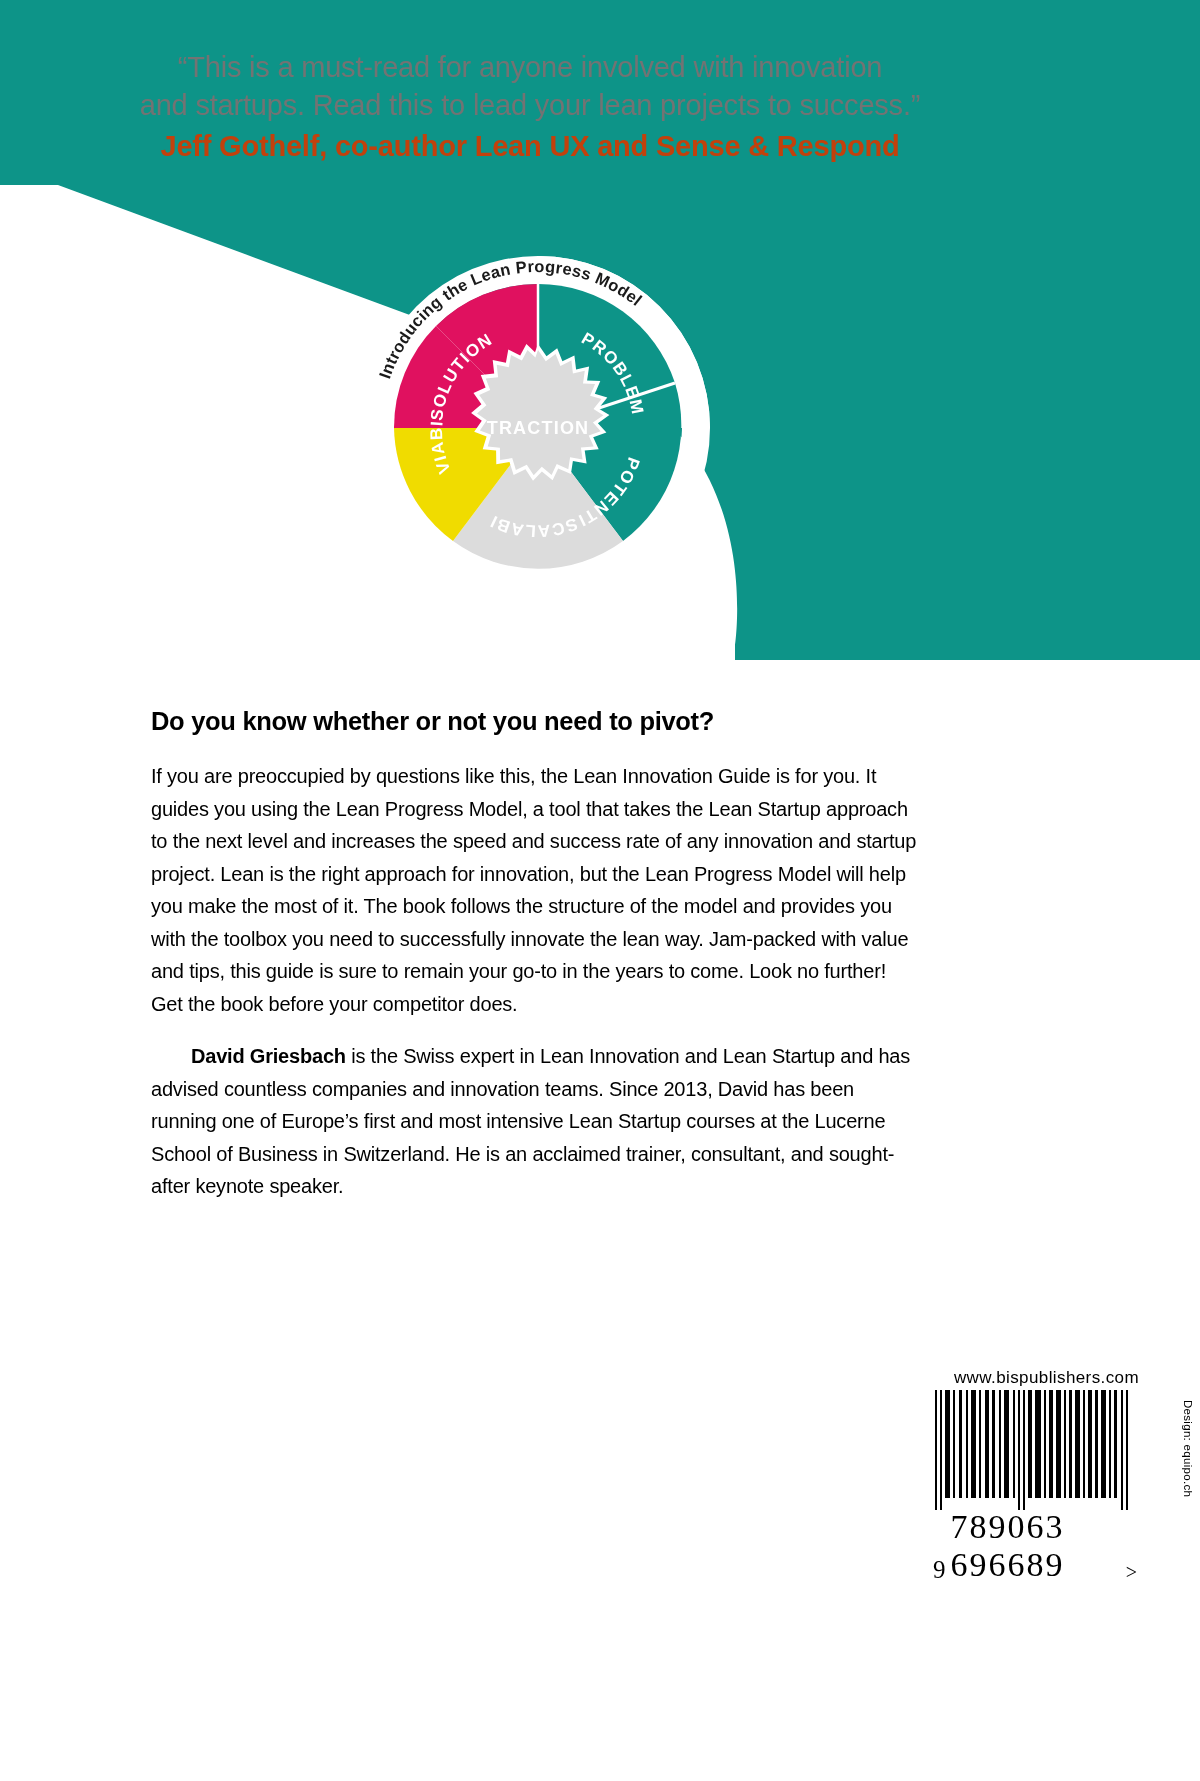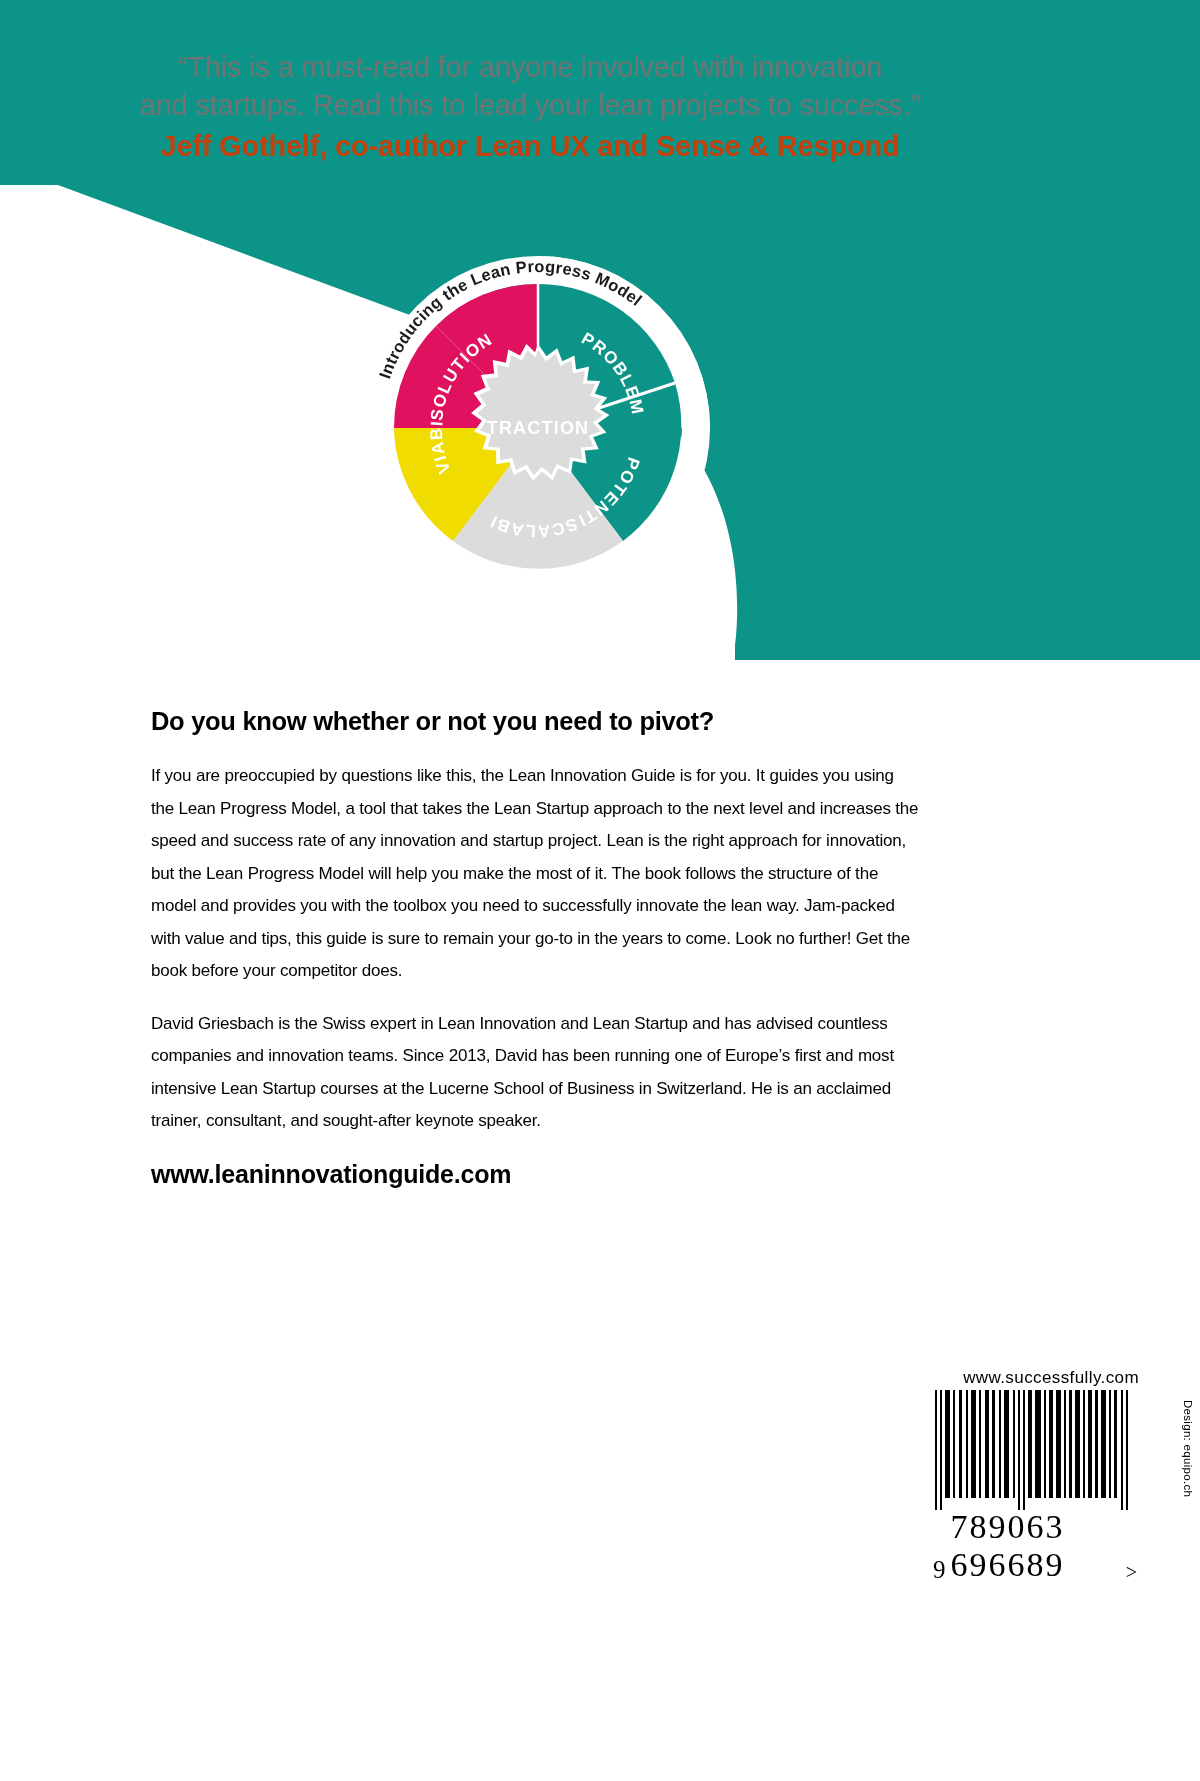--- a/index.html
+++ b/index.html
@@ -45,24 +45,24 @@
   
   .content{
     position:absolute;left:151px;top:705px;width:770px;z-index:8;
     color:#000000;
   }
   .headline{
     font-size:25.5px;line-height:33px;font-weight:700;letter-spacing:-0.3px;
     margin:0 0 22px 0;
   }
   .body-para{
-    font-size:17px;line-height:32.5px;font-weight:400;letter-spacing:-0.2px;
+    font-size:20px;line-height:32.5px;font-weight:400;letter-spacing:-0.2px;
     margin:0 0 20px 0;text-align:left;
   }
-  .body-para b{font-weight:400;}
+  .body-para b{font-weight:700;margin-left:40px;}
   .site{
     font-size:25px;line-height:32px;font-weight:700;letter-spacing:-0.2px;
     margin:10px 0 0 0;
   }
 
   
   .pub-url{
     position:absolute;right:61px;top:1368px;z-index:9;
     font-size:17px;color:#000;letter-spacing:0.4px;
     font-family:"Liberation Sans", sans-serif;
@@ -201,24 +201,23 @@
 
   <div class="content">
     <div class="headline">
       <div>Do you know whether or not you need to pivot?</div>
     </div>
 
     <p class="body-para">If you are preoccupied by questions like this, the Lean Innovation Guide is for you. It guides you using the Lean Progress Model, a tool that takes the Lean Startup approach to the next level and increases the speed and success rate of any innovation and startup project. Lean is the right approach for innovation, but the Lean Progress Model will help you make the most of it. The book follows the structure of the model and provides you with the toolbox you need to successfully innovate the lean way. Jam-packed with value and tips, this guide is sure to remain your go-to in the years to come. Look no further! Get the book before your competitor does.</p>
 
     <p class="body-para"><b>David Griesbach</b><span> is the Swiss expert in Lean Innovation and Lean Startup and has advised countless companies and innovation teams. Since 2013, David has been running one of Europe’s first and most intensive Lean Startup courses at the Lucerne School of Business in Switzerland. He is an acclaimed trainer, consultant, and sought-after keynote speaker.</span></p>
 
-    <p class="site">www.leaninnovationguide.com</p>
-  </div>
-
-  <div class="pub-url">www.successfully.com</div>
+  </div>
+
+  <div class="pub-url">www.bispublishers.com</div>
 
   <div class="barcode-wrap">
     <svg class="barcode" viewBox="0 0 205 120" preserveAspectRatio="none">
       <rect x="0" y="0" width="205" height="120" fill="#ffffff"></rect>
       <g fill="#000000">
         <rect x="2" y="0" width="2" height="120"></rect>
         <rect x="7" y="0" width="2" height="120"></rect>
         <rect x="12" y="0" width="5" height="108"></rect>
         <rect x="20" y="0" width="2" height="108"></rect>
         <rect x="26" y="0" width="3" height="108"></rect>

